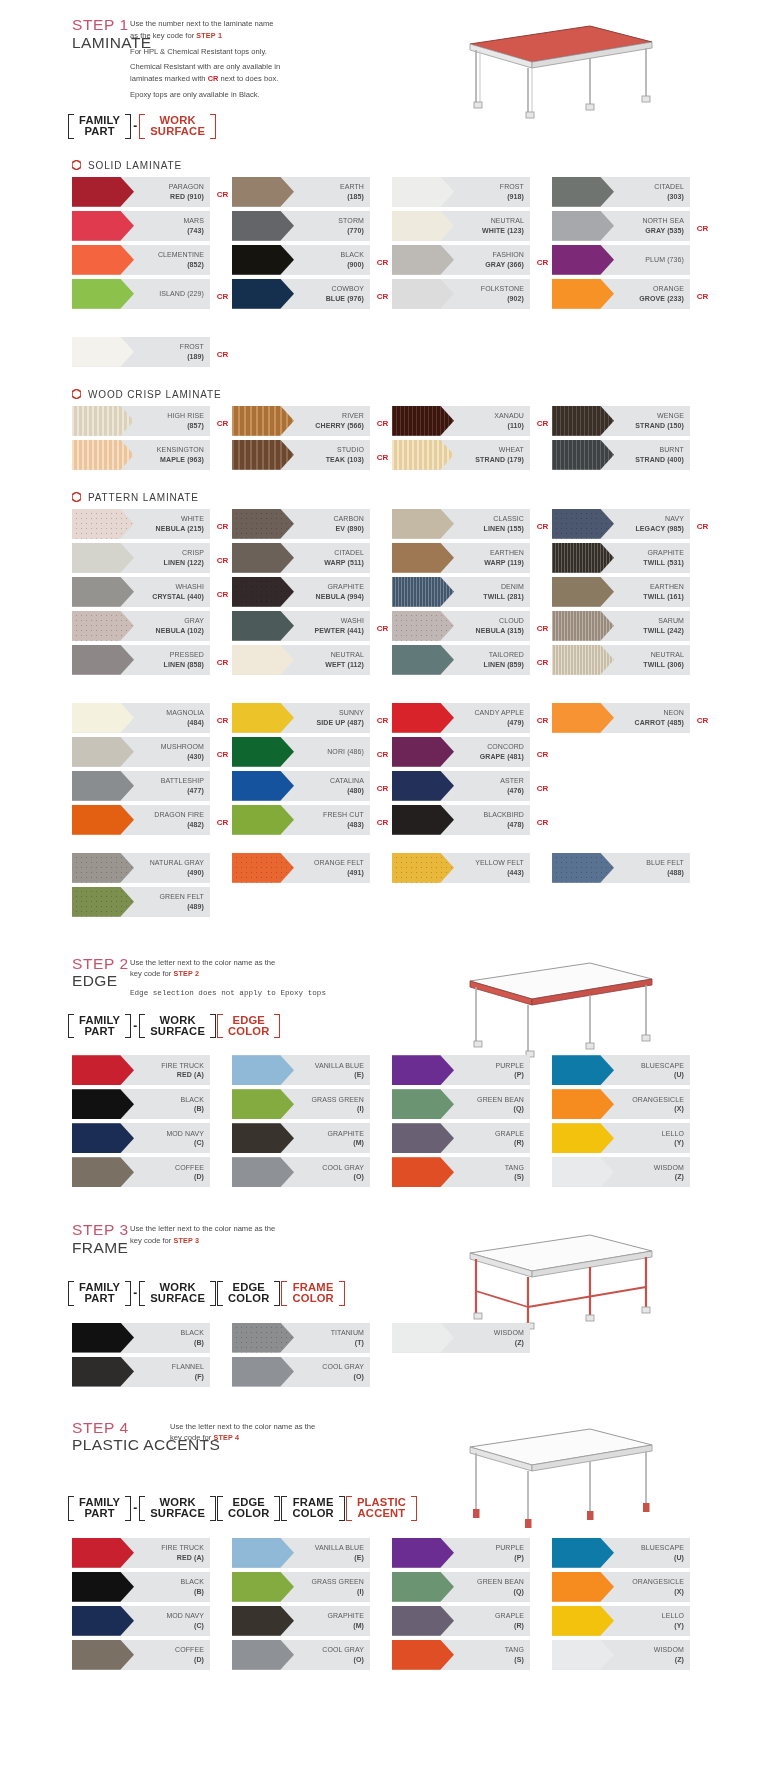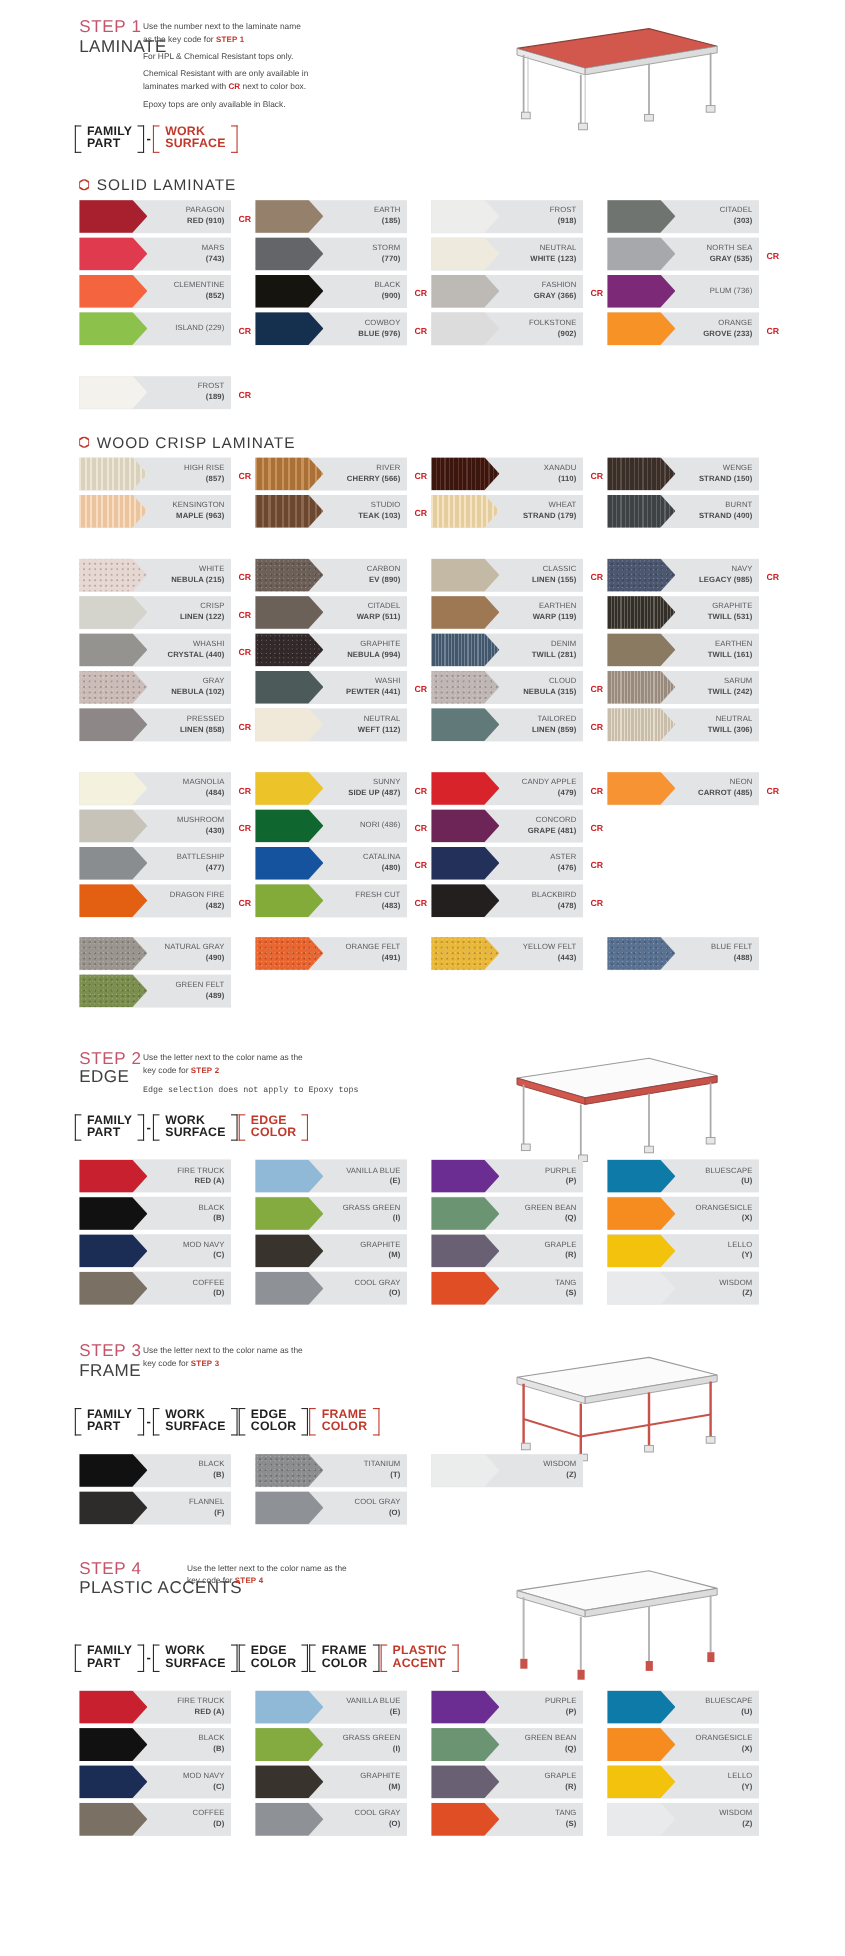--- a/index.html
+++ b/index.html
@@ -30,37 +30,37 @@
     font-size:7.6px; line-height:1.62; color:#4a4a4a; padding-top:2px;
     width:215px; flex:0 0 auto;
   }
   .step-note p { margin:0 0 3.5px 0; }
   .step-note .kw { color:#c0392b; font-weight:bold; font-size:7.2px; letter-spacing:.2px; }
   .cr-inline { color:#cc2027; font-weight:bold; font-size:7.4px; }
 
   
   .code-builder { display:flex; align-items:center; padding-left:68px; gap:1px; }
   .chip { position:relative; display:inline-block; padding:0 11px; }
-  .chip .lines { text-align:left; line-height:1.02; }
+  .chip .lines { text-align:center; line-height:1.02; }
   .chip .l1, .chip .l2 { display:block; font-weight:bold; font-size:11.2px; letter-spacing:.2px; white-space:nowrap; }
   .chip:before, .chip:after {
     content:""; position:absolute; top:-1px; bottom:-1px; width:5px;
     border-top:1.4px solid #2b2b2b; border-bottom:1.4px solid #2b2b2b;
   }
   .chip:before { left:0; border-left:1.4px solid #2b2b2b; }
   .chip:after  { right:0; border-right:1.4px solid #2b2b2b; }
   .chip.red .l1, .chip.red .l2 { color:#c0392b; }
   .chip.red:before, .chip.red:after { border-color:#c0392b; }
   .chip.dark .l1, .chip.dark .l2 { color:#1f1f1f; }
   .dash { font-weight:bold; font-size:12px; color:#1f1f1f; padding:0 1px; }
 
   
   .cat { display:flex; align-items:center; gap:7px; padding-left:72px; }
   .cat-hex { width:9px; height:10px; flex:0 0 auto; }
-  .cat-label { font-size:14px; letter-spacing:.85px; color:#3c3c3c; }
+  .cat-label { font-size:10px; letter-spacing:.85px; color:#3c3c3c; }
 
   
   .grid { display:grid; grid-template-columns:repeat(4, 160px); padding-left:72px; }
   .cell { position:relative; height:34px; padding-right:22px; }
   .sw {
     position:relative; width:138px; height:30px; background:#e3e4e6;
     display:flex; align-items:center; justify-content:flex-end;
   }
   .sw-color {
     position:absolute; left:0; top:0; height:100%; width:62px;
@@ -90,21 +90,21 @@
     <div class="step-head">
       <div class="step-title-col">
         <div class="step-num">STEP 1</div>
         <div class="step-name">LAMINATE</div>
       </div>
       <div class="step-note">
         <p><span>Use the number next to the laminate name</span></p>
         <p style="margin-top:-4px;"><span>as the key code for </span><span class="kw">STEP 1</span></p>
         <p><span>For HPL &amp; Chemical Resistant tops only.</span></p>
         <p><span>Chemical Resistant with are only available in</span></p>
-        <p style="margin-top:-4px;"><span>laminates marked with </span><span class="cr-inline">CR</span><span> next to color box.</span></p>
+        <p style="margin-top:-4px;"><span>laminates marked with </span><span class="cr-inline">CR</span><span> next to does box.</span></p>
         <p><span>Epoxy tops are only available in Black.</span></p>
       </div>
     </div>
     <div style="height:10px;"></div>
     <div class="code-builder">
       <span class="chip dark"><span class="lines"><span class="l1">FAMILY</span><span class="l2">PART</span></span></span>
       <span class="dash">-</span>
       <span class="chip red"><span class="lines"><span class="l1">WORK</span><span class="l2">SURFACE</span></span></span>
     </div>
 
@@ -385,20 +385,26 @@
           <div class="sw-text">
             <span class="ln">BURNT</span>
             <span class="ln code">STRAND (400)</span>
           </div>
         </div>
       </div>
     </div>
 
   <div class="sp18"></div>
 
+  <div class="cat">
+    <svg class="cat-hex" viewBox="0 0 10 11">
+        <polygon points="5,0 10,3 10,8 5,11 0,8 0,3" fill="none" stroke="#c0392b" stroke-width="1.8"></polygon>
+      </svg>
+    <span class="cat-label">PATTERN LAMINATE</span>
+  </div>
   <div class="sp6"></div>
   <div class="grid" id="grid-pattern">
       <div class="cell">
         <div class="sw">
           <div class="sw-color" style="background: rgb(230, 215, 210);;background-image:radial-gradient(rgba(255,255,255,.40) .6px, transparent .7px), radial-gradient(rgba(0,0,0,.22) .6px, transparent .7px); background-size:4px 4px, 5px 5px; background-position:0 0, 2px 2px;"></div>
           <div class="sw-text">
             <span class="ln">WHITE</span>
             <span class="ln code">NEBULA (215)</span>
           </div>
         </div>

